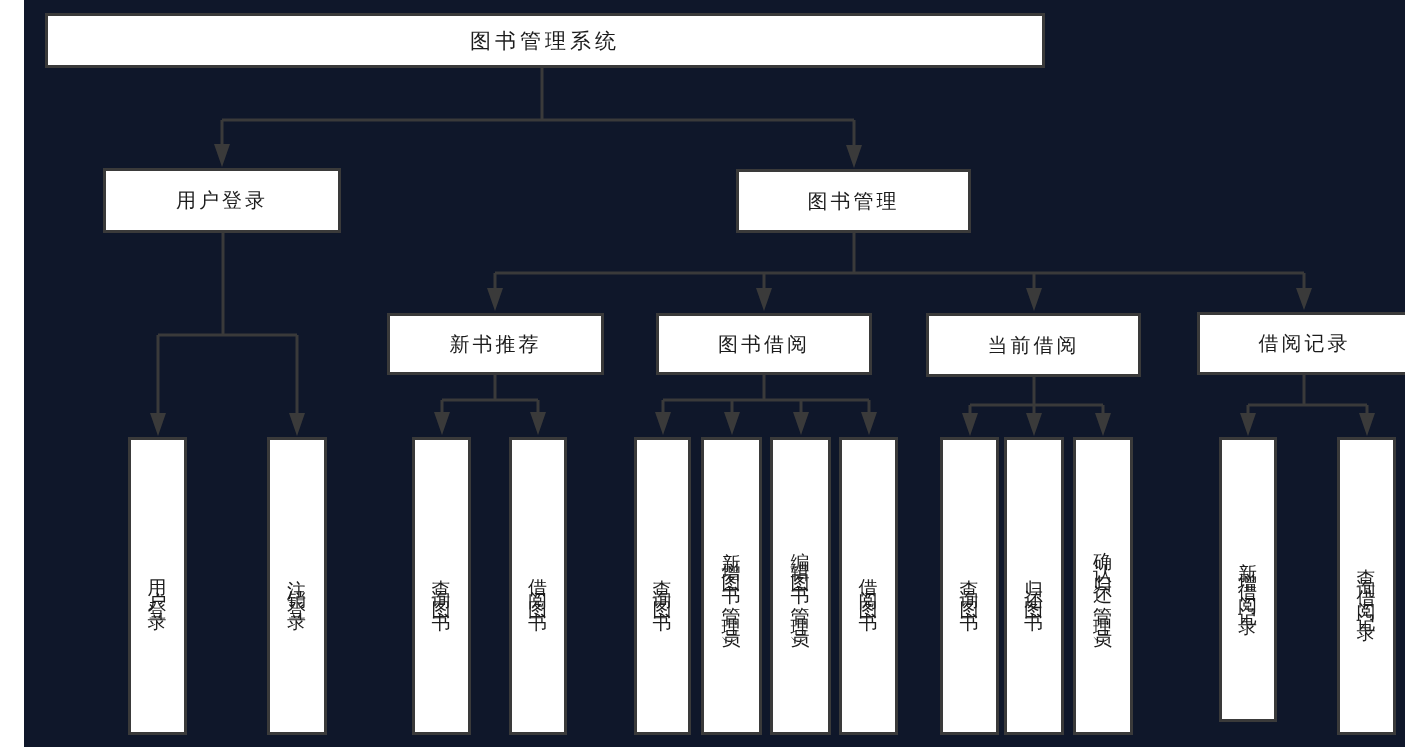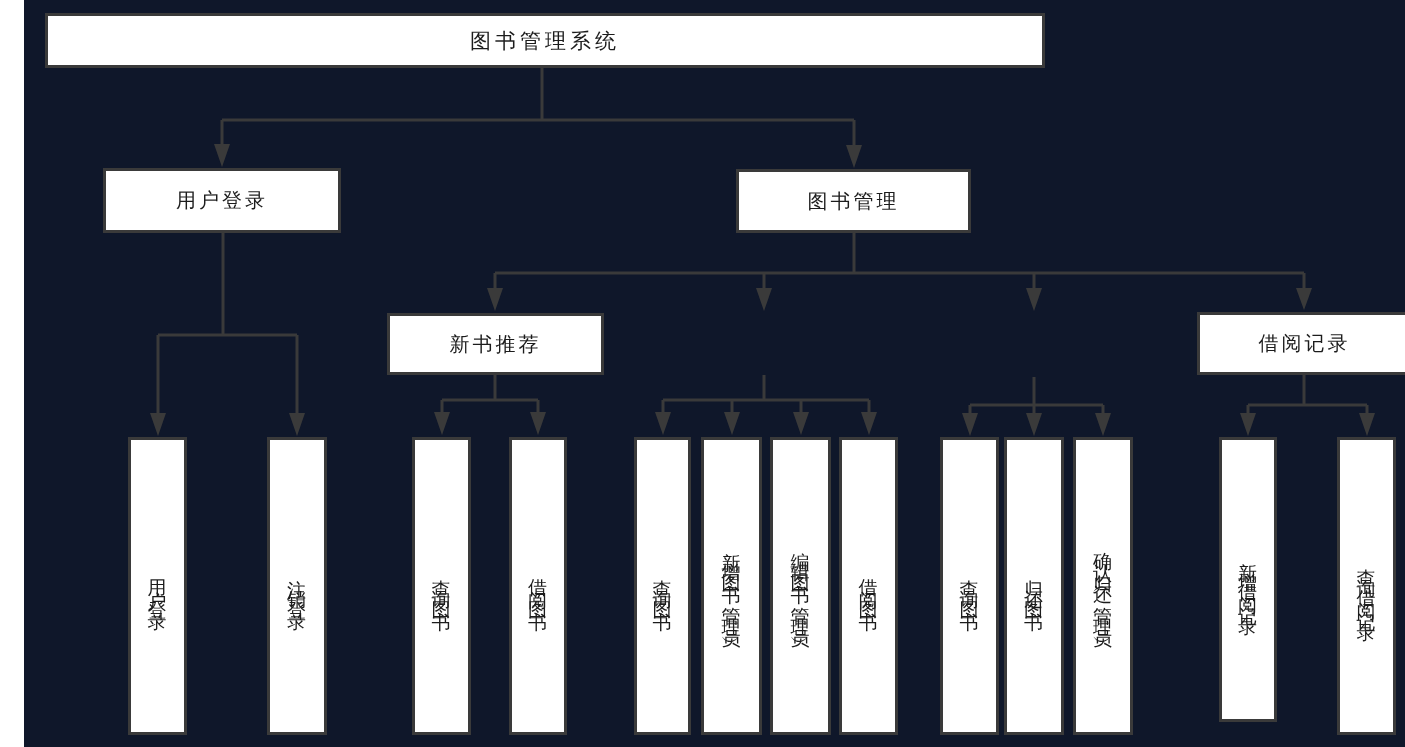--- a/index.html
+++ b/index.html
@@ -116,20 +116,26 @@
   <div class="node h-label" style="left:79px; top:168px; width:238px; height:65px;">
     <span>用户登录</span>
   </div>
   <div class="node h-label" style="left:363px; top:313px; width:217px; height:62px;">
     <span>新书推荐</span>
   </div>
 
   <div class="node h-label" style="left:712px; top:169px; width:235px; height:64px;">
     <span>图书管理</span>
   </div>
+  <div class="node h-label" style="left:632px; top:313px; width:216px; height:62px;">
+    <span>图书借阅</span>
+  </div>
+  <div class="node h-label" style="left:902px; top:313px; width:215px; height:64px;">
+    <span>当前借阅</span>
+  </div>
   <div class="node h-label" style="left:1173px; top:312px; width:215px; height:63px;align-items:center;">
     <span>借阅记录</span>
   </div>
 
   <div class="node leaf" style="left:104px; top:437px; width:59px; height:298px;">
     <span>用户登录</span>
   </div>
   <div class="node leaf" style="left:243px; top:437px; width:60px; height:298px;">
     <span>注销登录</span>
   </div>

